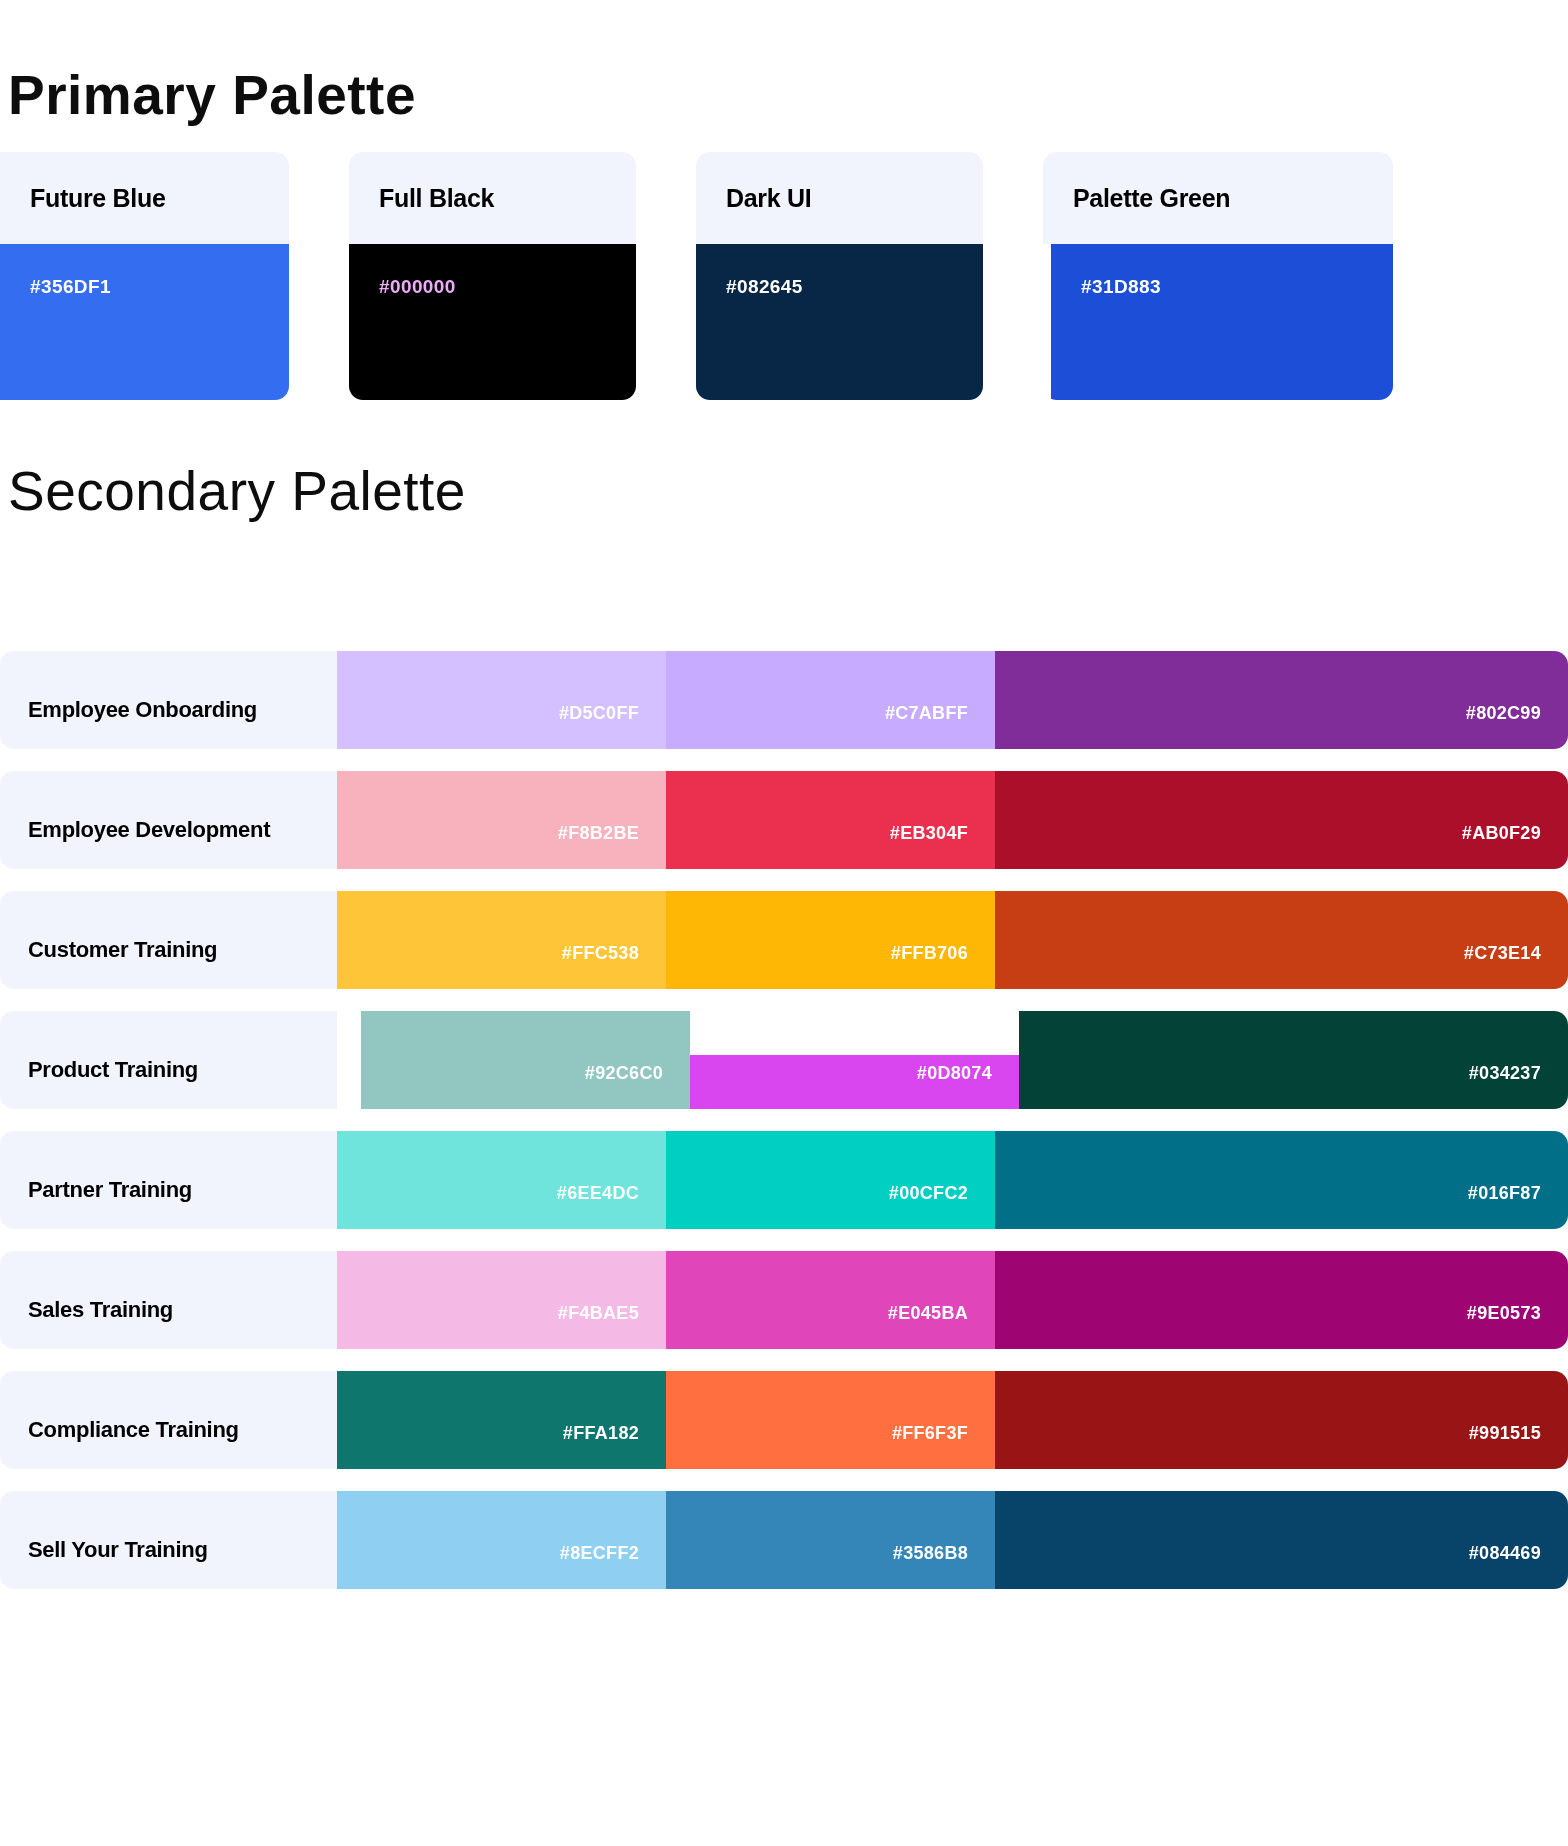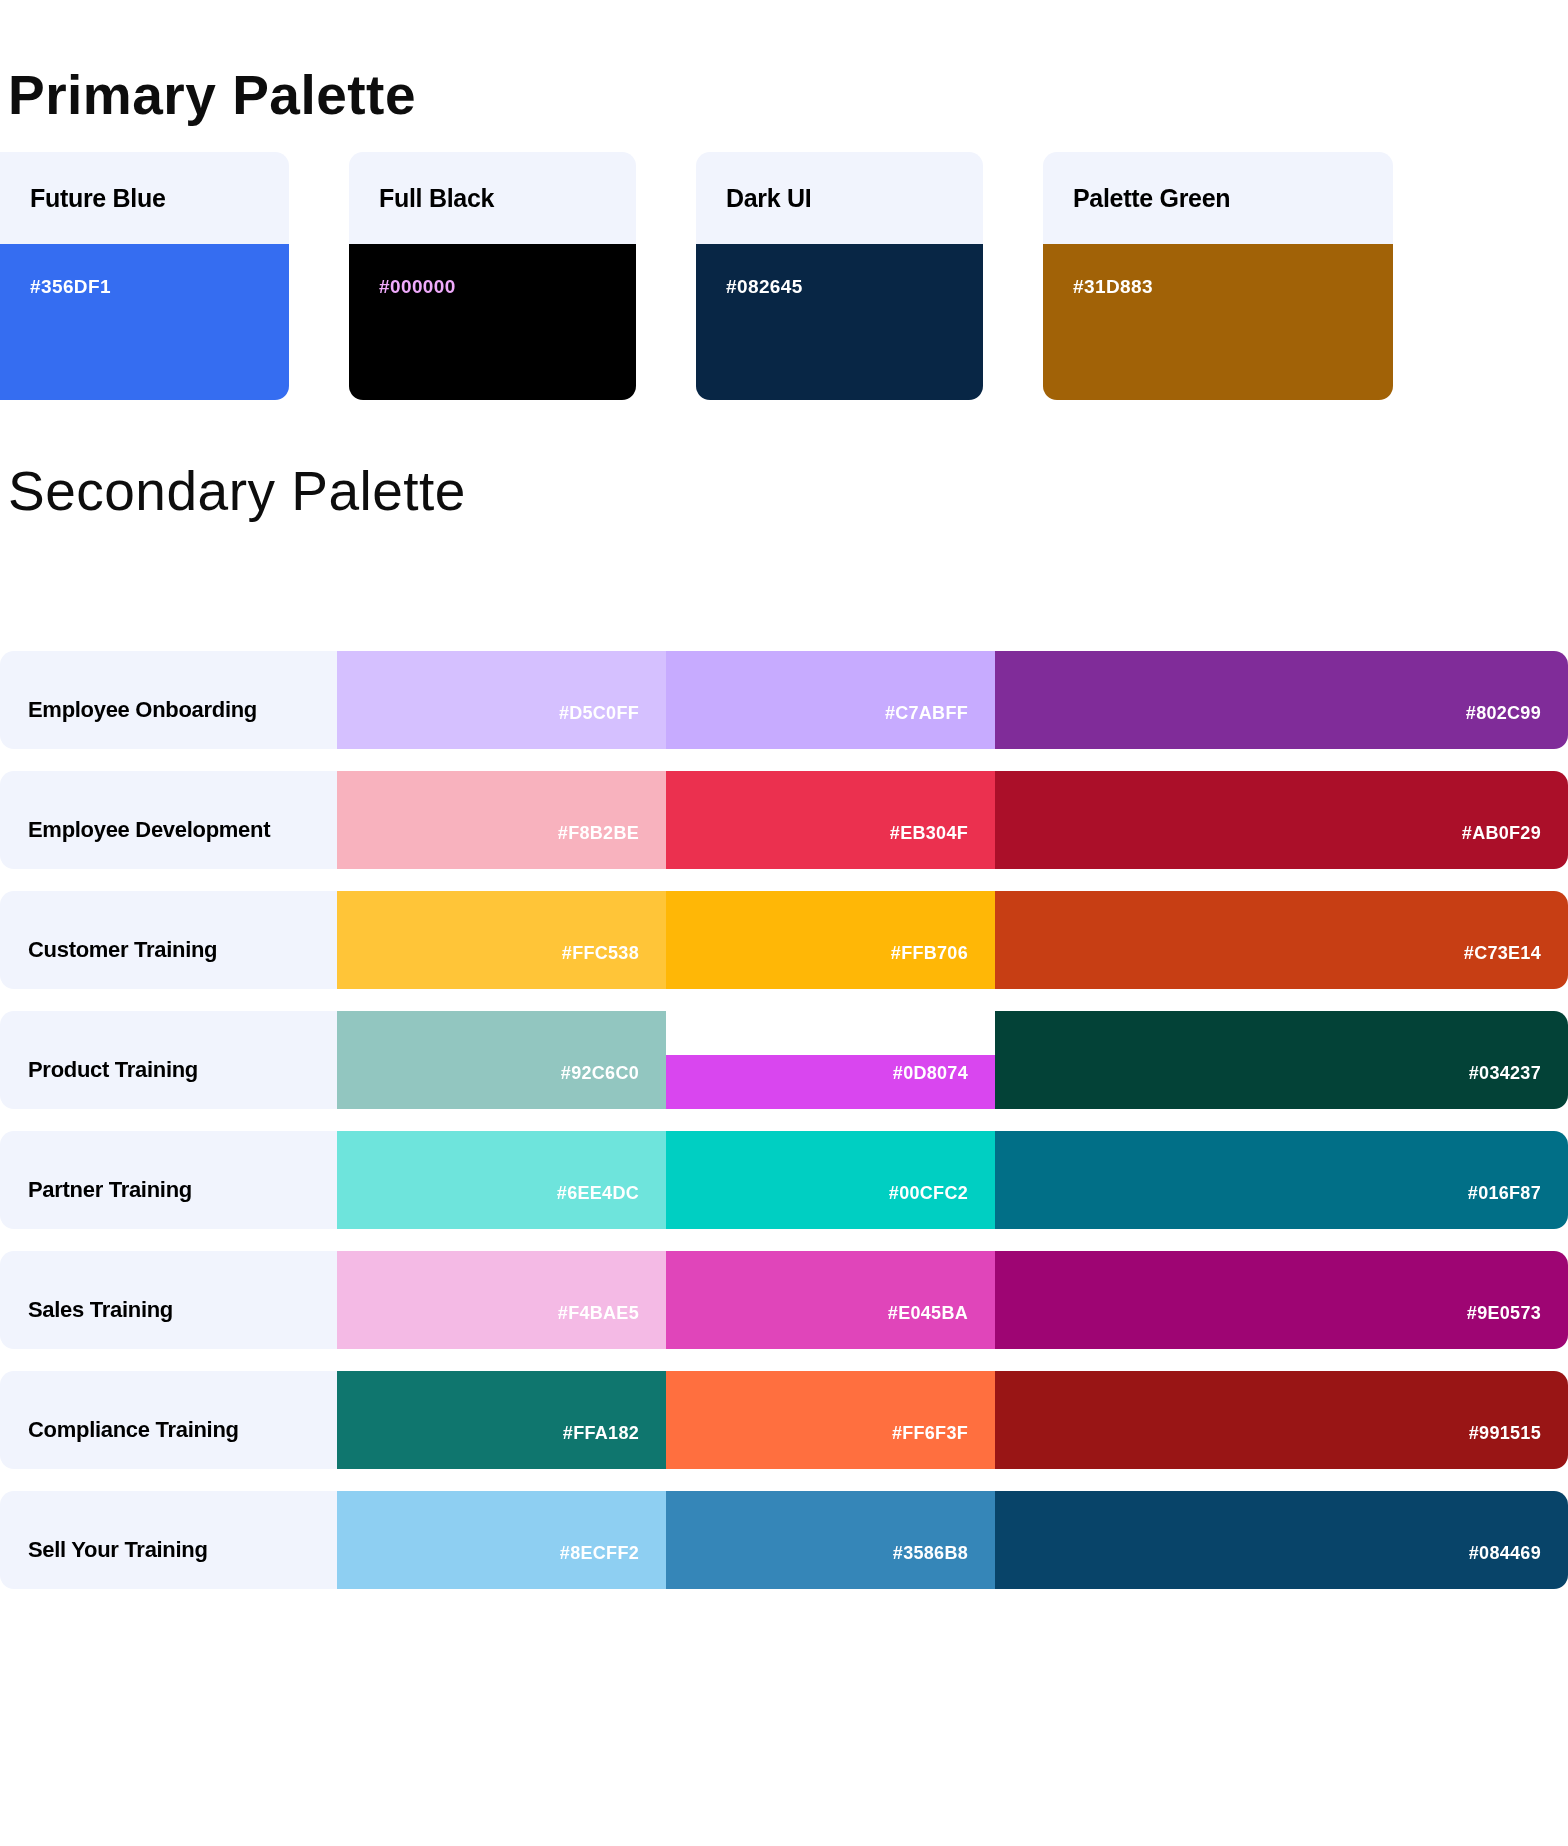--- a/index.html
+++ b/index.html
@@ -179,21 +179,21 @@
       <div class="primary-card" id="primary-card-2">
         <div class="card-head" style="background: rgb(241, 244, 253);">
           <span class="card-title">Dark UI</span>
         </div>
         <div class="card-swatch" style="background: rgb(8, 38, 69);"><span class="card-hex" style="color: rgb(255, 255, 255);">#082645</span></div>
       </div>
       <div class="primary-card" id="primary-card-3">
         <div class="card-head" style="background: rgb(241, 244, 253);">
           <span class="card-title">Palette Green</span>
         </div>
-        <div class="card-swatch" style="background: #a16207;"><span class="card-hex" style="color: rgb(255, 255, 255);">#31D883</span></div>
+        <div class="card-swatch" style="background: #1d4ed8; margin-left: 8px;"><span class="card-hex" style="color: rgb(255, 255, 255);">#31D883</span></div>
       </div>
     </div>
 
   <h1 class="section-heading" id="secondary-heading">Secondary Palette</h1>
 
   <div class="secondary-list">
       <div class="sec-row">
         <div class="sec-label-cell">
           <span class="sec-label">Employee Onboarding</span>
         </div>
@@ -232,21 +232,21 @@
           <span class="sec-hex">#FFB706</span>
         </div>
         <div class="sec-seg sec-seg-2" style="background: rgb(199, 62, 20);">
           <span class="sec-hex">#C73E14</span>
         </div>
       </div>
       <div class="sec-row">
         <div class="sec-label-cell">
           <span class="sec-label">Product Training</span>
         </div>
-        <div class="sec-seg sec-seg-0" style="background: rgb(146, 198, 192);">
+        <div class="sec-seg sec-seg-0" style="background: rgb(146, 198, 192); margin-left: 24px;">
           <span class="sec-hex">#92C6C0</span>
         </div>
         <div class="sec-seg sec-seg-1" style="background: #d946ef; margin-top: 44px;">
           <span class="sec-hex">#0D8074</span>
         </div>
         <div class="sec-seg sec-seg-2" style="background: rgb(3, 66, 55);">
           <span class="sec-hex">#034237</span>
         </div>
       </div>
       <div class="sec-row">

